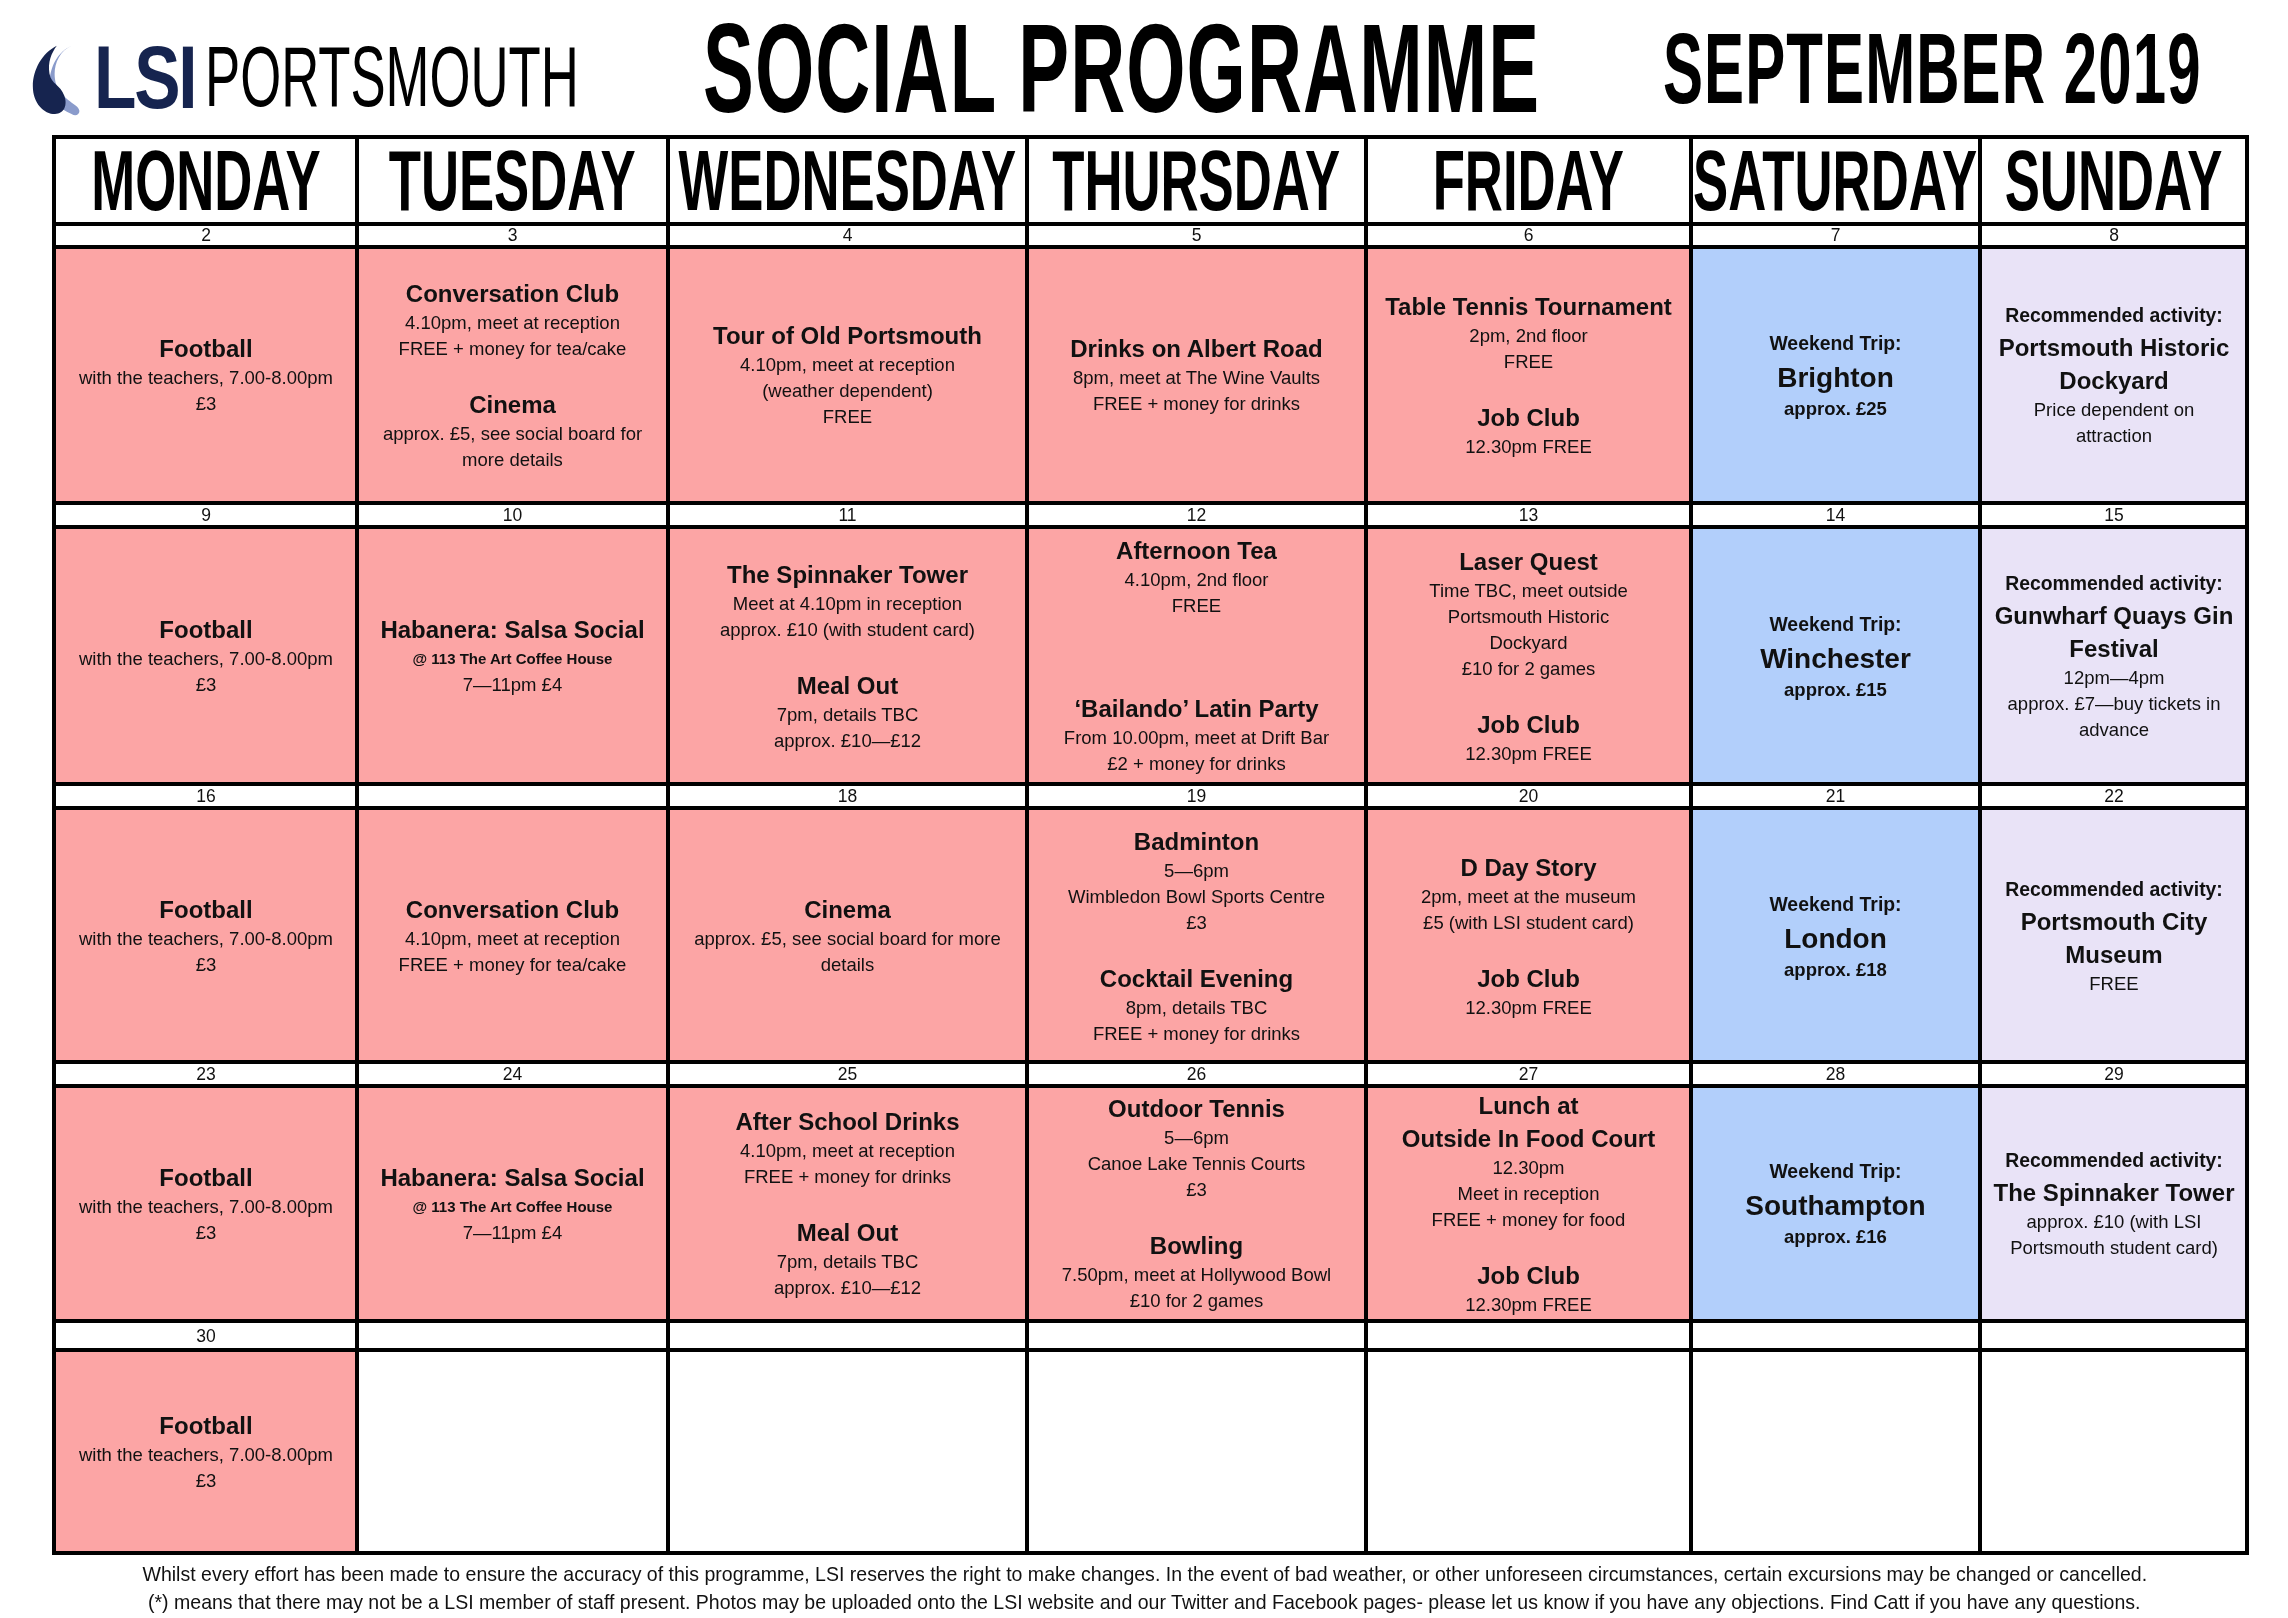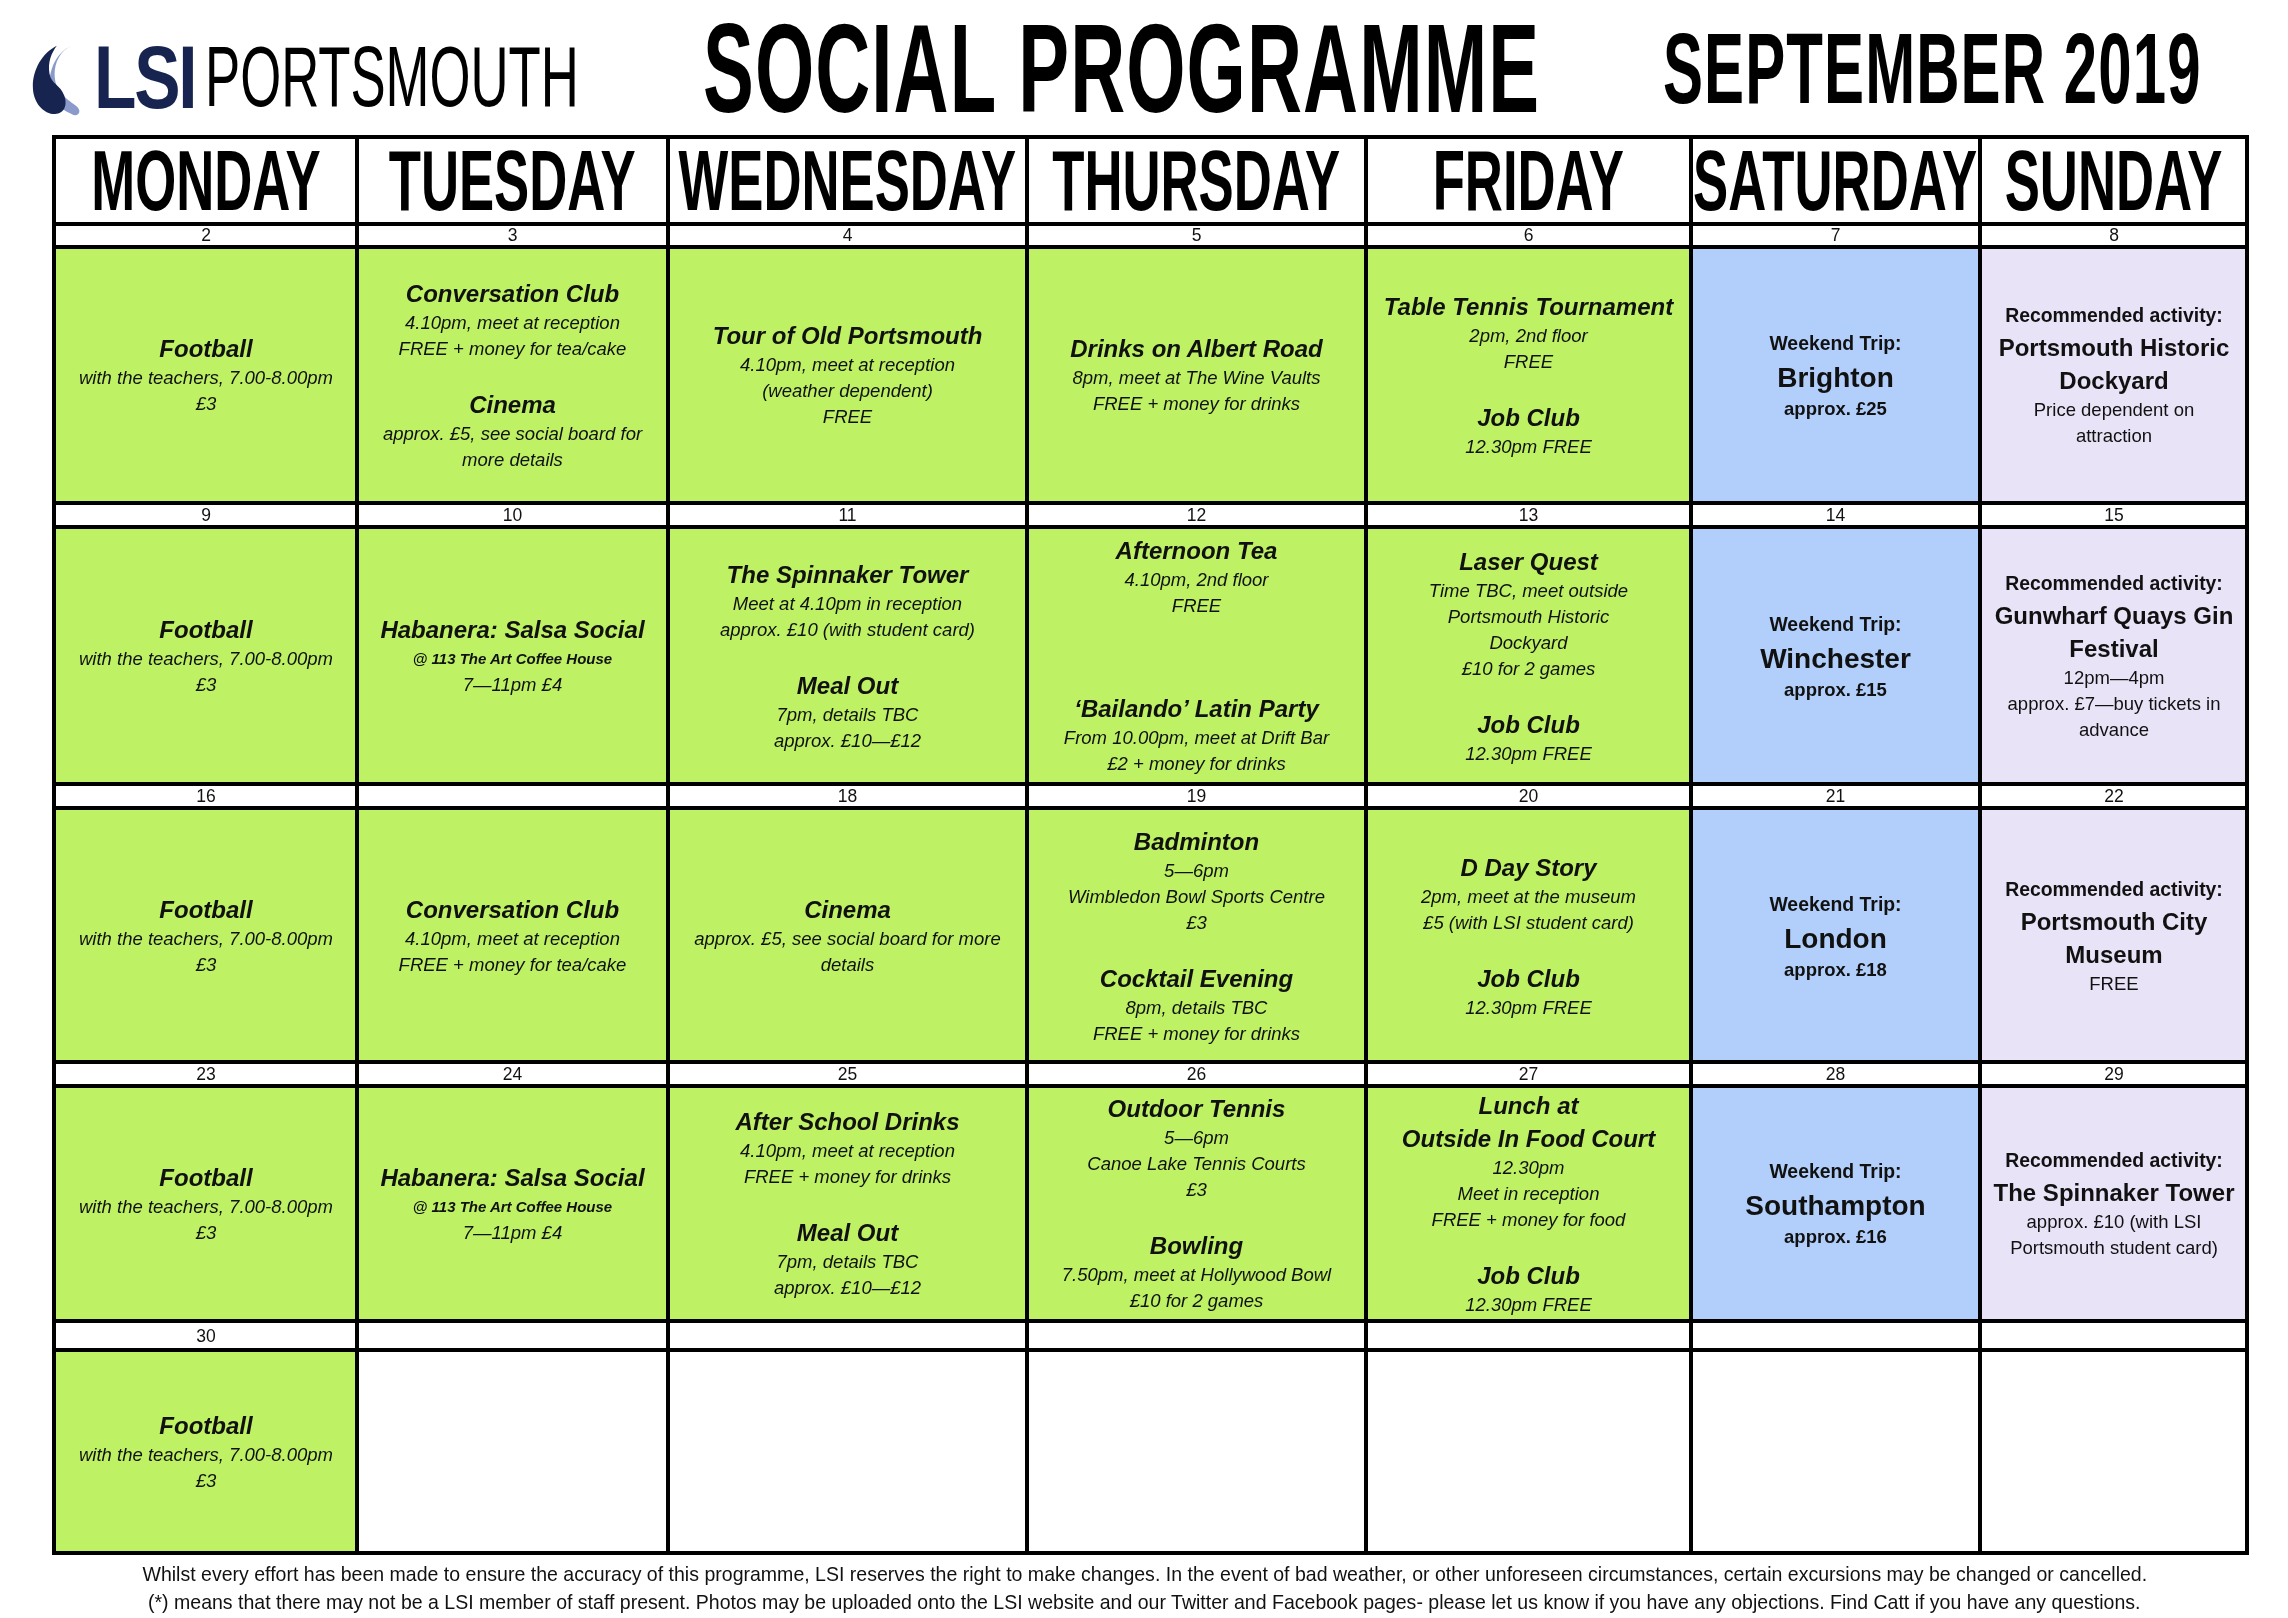--- a/index.html
+++ b/index.html
@@ -23,21 +23,21 @@
 
   
   .cal { position: absolute; left: 0; top: 0; }
   .line-h, .line-v { position: absolute; background: #000; }
   .cell { position: absolute; box-sizing: border-box; display: flex; flex-direction: column;
           align-items: center; justify-content: center; text-align: center; overflow: hidden; }
   .dayname { font-family: "Liberation Sans", sans-serif; font-weight: bold; font-size: 85px;
              line-height: 83px; white-space: nowrap; display: inline-block;
              transform: scaleX(0.62); transform-origin: center center; }
   .datenum { font-size: 17.5px; line-height: 20px; color: #111; }
-  .cell.wk  { background: #bef264; font-style: italic; }
+  .cell.wk  { background: #fca5a5; }
   .cell.sat { background: #b2cffb; }
   .cell.sun { background: #e9e3f7; }
   .cell.empty { background: #ffffff; }
 
   .ev { display: flex; flex-direction: column; align-items: center; }
   .ev + .ev { margin-top: 26px; }
   .ev-title { font-weight: bold; font-size: 24px; line-height: 33px; color: #111; }
   .ev-pre { font-weight: bold; font-size: 19.4px; line-height: 31px; color: #111; }
   .ev-big { font-weight: bold; font-size: 28px; line-height: 37px; color: #111; }
   .ev-line { font-size: 18.5px; line-height: 26px; color: #111; }

